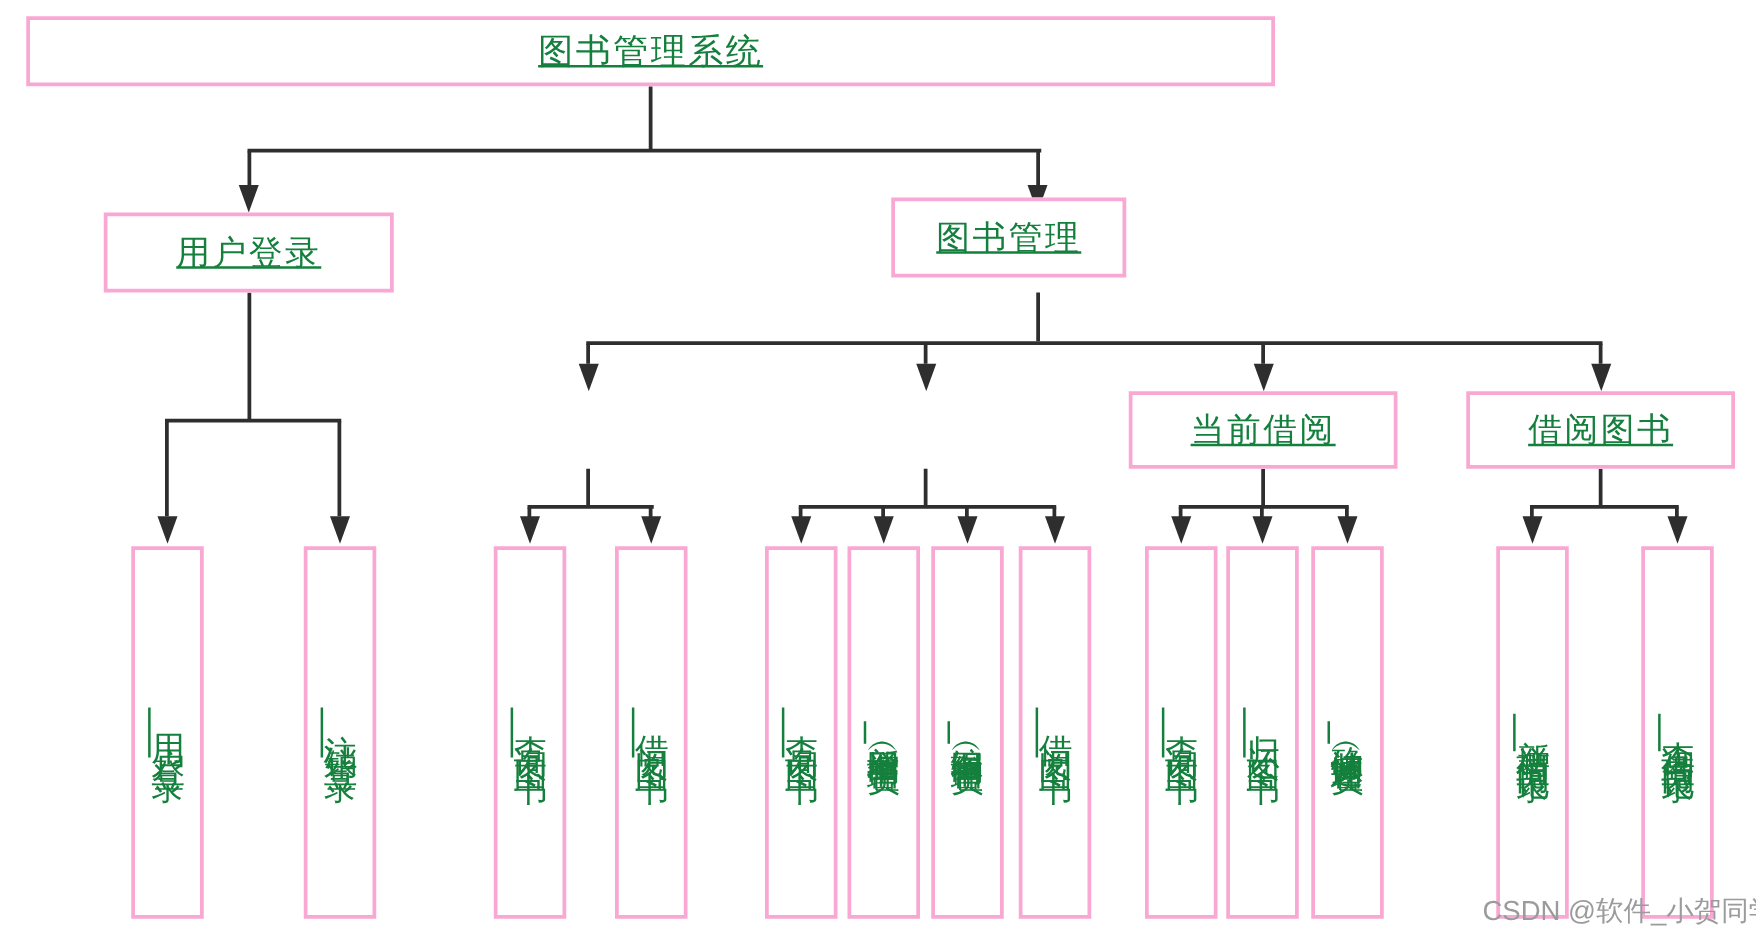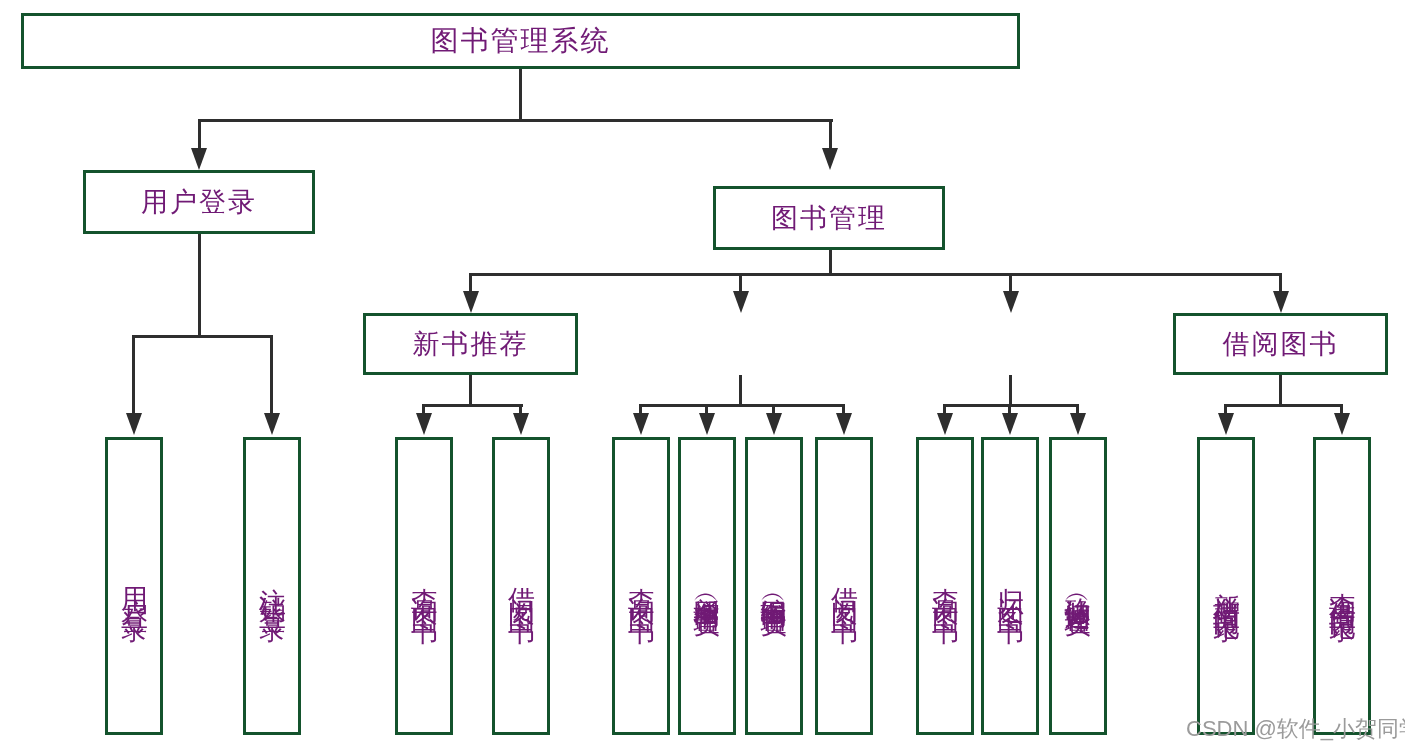--- a/index.html
+++ b/index.html
@@ -6,29 +6,30 @@
   .canvas{
     position:relative;
     width:1405px;height:747px;
     background:#ffffff;
     font-family:"Liberation Sans","DejaVu Sans",sans-serif;
     overflow:hidden;
   }
   .box{
     position:absolute;
     box-sizing:border-box;
-    border:3px solid #14532d;
+    border:3px solid #f9a8d4;
     background:#ffffff;
     display:flex;
     align-items:center;
     justify-content:center;
-    color:#701a75;
+    color:#15803d;
     font-size:27px;
     letter-spacing:2px;
     z-index:2;
+    text-decoration:underline;
   }
   .root-box{font-size:28px;}
   .vbox{
     writing-mode:vertical-rl;
     text-orientation:mixed;
     line-height:1;
   }
   .sp4{letter-spacing:10px;}
   .sp6{letter-spacing:5px;}
   .sp9{letter-spacing:2px;font-size:26px;}
@@ -60,41 +61,41 @@
   <div class="box root-box" style="left:21px;top:13px;width:999px;height:56px">图书管理系统</div>
 
   <div class="vline" style="left:519px;top:69px;height:52px"></div>
   <div class="hline" style="left:198px;top:119px;width:635px"></div>
   <div class="vline" style="left:198px;top:121px;height:28px"></div>
   <div class="arrow" style="left:191px;top:148px"></div>
   <div class="vline" style="left:829px;top:121px;height:28px"></div>
   <div class="arrow" style="left:822px;top:148px"></div>
 
   <div class="box" style="left:83px;top:170px;width:232px;height:64px">用户登录</div>
-  <div class="box" style="left:713px;top:186px;width:232px;height:64px">图书管理</div>
+  <div class="box" style="left:713px;top:158px;width:188px;height:64px">图书管理</div>
 
   <div class="vline" style="left:198px;top:234px;height:102px"></div>
   <div class="hline" style="left:132px;top:335px;width:141px"></div>
   <div class="vline" style="left:132px;top:337px;height:76px"></div>
   <div class="arrow" style="left:126px;top:413px"></div>
   <div class="vline" style="left:270px;top:337px;height:76px"></div>
   <div class="arrow" style="left:264px;top:413px"></div>
 
   <div class="vline" style="left:829px;top:234px;height:39px"></div>
   <div class="hline" style="left:469px;top:273px;width:813px"></div>
   <div class="vline" style="left:469px;top:275px;height:16px"></div>
   <div class="arrow" style="left:463px;top:291px"></div>
   <div class="vline" style="left:739px;top:275px;height:16px"></div>
   <div class="arrow" style="left:733px;top:291px"></div>
   <div class="vline" style="left:1009px;top:275px;height:16px"></div>
   <div class="arrow" style="left:1003px;top:291px"></div>
   <div class="vline" style="left:1279px;top:275px;height:16px"></div>
   <div class="arrow" style="left:1273px;top:291px"></div>
 
-  <div class="box" style="left:363px;top:313px;width:215px;height:62px">新书推荐</div>
+  <div class="box" style="left:903px;top:313px;width:215px;height:62px">当前借阅</div>
   <div class="box" style="left:1173px;top:313px;width:215px;height:62px">借阅图书</div>
 
   <div class="vline" style="left:469px;top:375px;height:29px"></div>
   <div class="hline" style="left:422px;top:404px;width:101px"></div>
   <div class="vline" style="left:422px;top:406px;height:8px"></div>
   <div class="arrow" style="left:416px;top:413px"></div>
   <div class="vline" style="left:519px;top:406px;height:8px"></div>
   <div class="arrow" style="left:513px;top:413px"></div>
 
   <div class="vline" style="left:739px;top:375px;height:29px"></div>

